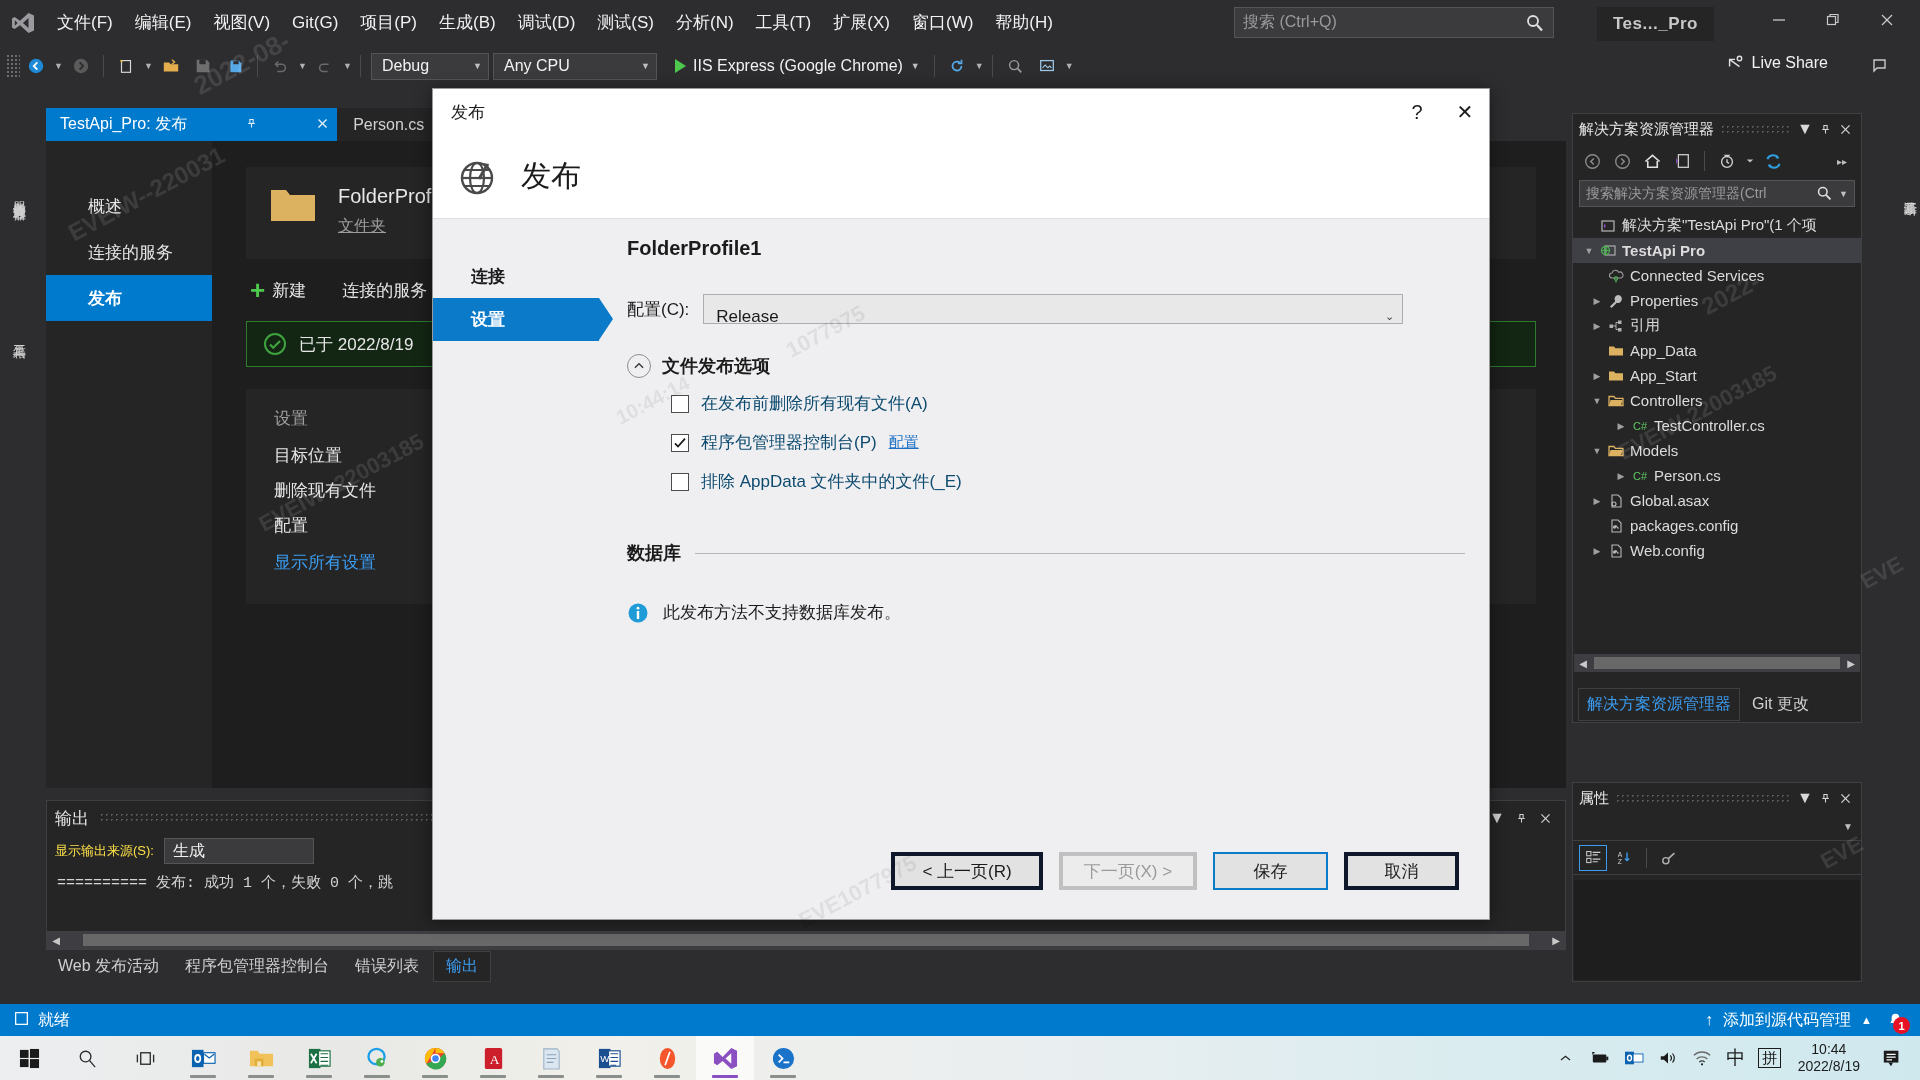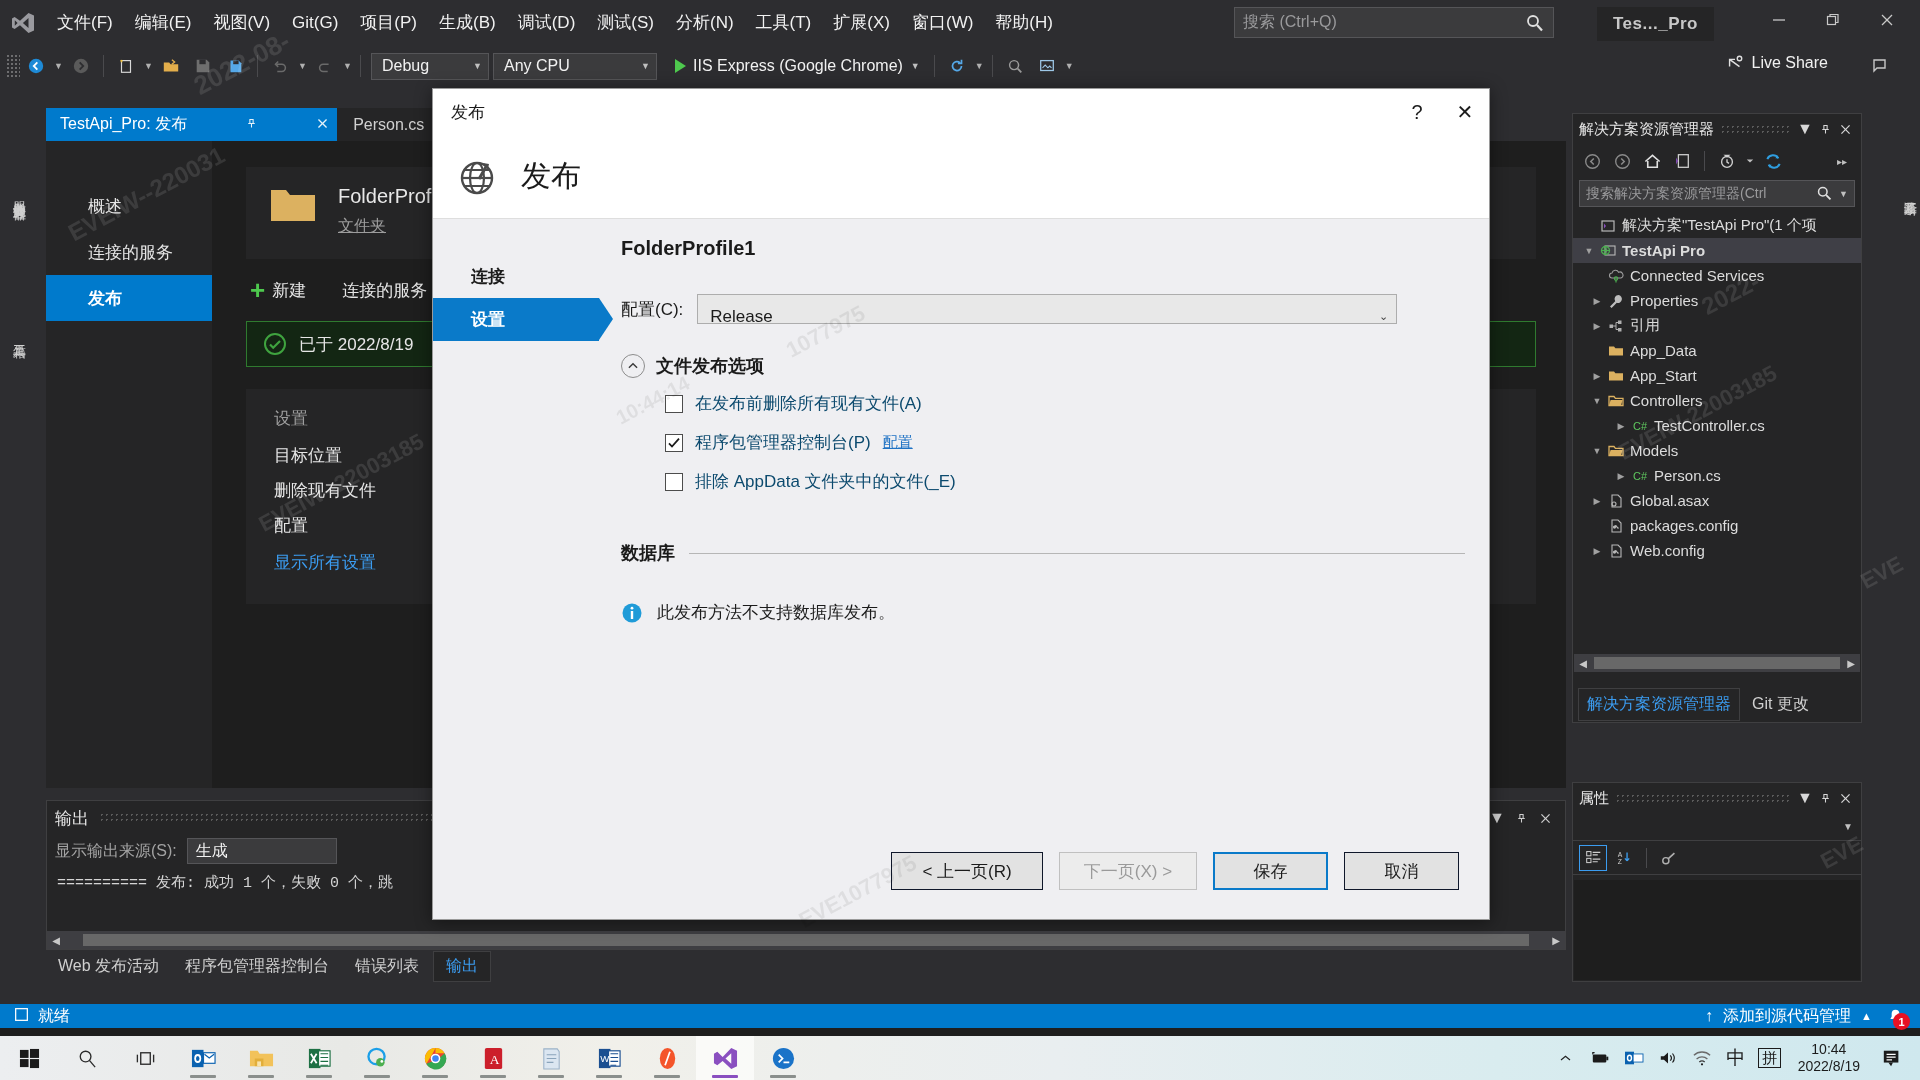--- a/index.html
+++ b/index.html
@@ -77,21 +77,21 @@
   .settings-row { color:#e6e6e6; font-size:17px; margin-bottom:12px; }
   .settings-link { color:#3b9cf0; font-size:17px; margin-top:14px; }
 
   
   .output-pane { position:absolute; left:46px; top:800px; width:1520px; height:150px; background:#252526; border:1px solid #3f3f41; }
   .op-head { height:34px; display:flex; align-items:center; padding:0 8px; }
   .op-title { color:#e6e6e6; font-size:17px; margin-right:10px; }
   .op-dots { flex:1; height:12px; opacity:.35; background-image: radial-gradient(#bbb 1px, transparent 1px); background-size:5px 5px; }
   .op-icn { width:24px;height:24px;display:flex;align-items:center;justify-content:center;color:#d0d0d0; }
   .op-bar { height:32px; display:flex; align-items:center; padding:0 8px; gap:10px; }
-  .op-label { color:#a3a3a3; font-size:16px; }
+  .op-label { color:#fde047; font-size:13px; }
   .op-combo { background:#3b3b3d; border:1px solid #555558; height:26px; color:#f1f1f1; font-size:16px;
      display:flex; align-items:center; padding:0 8px; min-width:150px;}
   .op-text { color:#d4d4d4; font-size:15px; font-family:"Liberation Mono","DejaVu Sans Mono",monospace; padding:6px 10px; }
   .op-scroll { position:absolute; left:0; bottom:0; width:100%; height:18px; background:#3e3e42; display:flex; align-items:center;}
   .op-thumb { height:12px; background:#686868; margin:0 18px; flex:1; }
   .op-arrow { width:18px; text-align:center; color:#c8c8c8; font-size:10px; }
 
   
   .dock-tabs { position:absolute; left:46px; top:950px; height:32px; display:flex; align-items:center; gap:2px; }
   .dock-tab { color:#d0d0d0; font-size:16px; padding:4px 12px; }
@@ -129,21 +129,21 @@
   .prop-tools { height:34px; display:flex; align-items:center; padding:0 6px; gap:3px; border-bottom:1px solid #3f3f41;}
   .prop-tb { width:28px;height:26px;display:flex;align-items:center;justify-content:center; }
   .prop-tb.sel { border:1px solid #3b9cf0; }
   .prop-body { background:#1e1e1e; position:absolute; left:1px; right:1px; bottom:1px; top:97px; }
 
   
   .diag-strip { position:absolute; left:1895px; top:113px; width:24px; height:150px; background:#2d2d30;
      color:#d0d0d0; font-size:13px; writing-mode:vertical-rl; text-align:center; padding-top:8px; }
 
   
-  .vs-status { position:absolute; left:0; top:1004px; width:1920px; height:24px; background:#007acc; display:flex; align-items:center; }
+  .vs-status { position:absolute; left:0; top:1004px; width:1920px; height:32px; background:#007acc; display:flex; align-items:center; }
   .vs-status .left { display:flex; align-items:center; padding-left:14px; gap:9px; color:#fff; font-size:16px; }
   .vs-status .right { margin-left:auto; display:flex; align-items:center; gap:10px; padding-right:12px; color:#fff; font-size:16px; }
   .badge { position:relative; width:26px; height:24px; display:flex; align-items:center; justify-content:center; }
   .badge .dot { position:absolute; right:-2px; bottom:-2px; width:17px;height:17px;border-radius:50%;
      background:#e81123; color:#fff; font-size:11px; display:flex; align-items:center; justify-content:center; font-weight:bold; }
 
   
   .taskbar { position:absolute; left:0; top:1036px; width:1920px; height:44px;
      background:linear-gradient(90deg,#eceef0 0%,#e8e9e6 18%,#f1f0ea 32%,#e9eef0 55%,#d9ecef 78%,#cfe8ee 100%); display:flex; align-items:center; }
   .tb-icon { width:58px; height:44px; display:flex; align-items:center; justify-content:center; position:relative;}
@@ -163,21 +163,21 @@
   .mt-btn { width:48px; height:46px; display:flex; align-items:center; justify-content:center; color:#1b1b1b; font-size:20px;}
   .modal-header { height:84px; background:#fff; border-bottom:1px solid #dedede; display:flex; align-items:center; padding-left:24px; gap:20px;}
   .globe { width:44px; height:44px; }
   .modal-h1 { font-size:30px; color:#1b1b1b; }
   .modal-body { position:absolute; left:0; top:130px; right:0; bottom:96px; }
   .wiz-side { position:absolute; left:0; top:36px; width:166px; }
   .wiz-item { height:43px; display:flex; align-items:center; padding-left:38px; font-size:17px; color:#1b1b1b;font-weight:bold; }
   .wiz-item.active { background:#0a7ac9; color:#fff; position:relative; }
   .wiz-item.active::after { content:""; position:absolute; right:-14px; top:0; width:0;height:0;
      border-top:21.5px solid transparent; border-bottom:21.5px solid transparent; border-left:14px solid #0a7ac9; }
-  .wiz-main { position:absolute; left:188px; top:18px; right:24px; }
+  .wiz-main { position:absolute; left:194px; top:18px; right:24px; }
   .wiz-profile { font-size:20px; font-weight:bold; color:#1b1b1b; margin-bottom:34px; }
   .cfg-row { display:flex; align-items:center; gap:14px; margin-bottom:30px; }
   .cfg-label { font-size:17px; color:#1b1b1b; }
   .cfg-select { flex:1; max-width:700px; height:30px; background:#e8e8e8; border:1px solid #adadad;
      display:flex; align-items:center; padding:15px 8px 0 12px; font-size:17px; color:#1b1b1b; }
   .cfg-select .cv { flex:1; }
   .cfg-select .ca { color:#444; font-size:11px; }
   .grp-head { display:flex; align-items:center; gap:11px; margin-bottom:14px; }
   .chev-circle { width:24px;height:24px;border:1px solid #8d8d8d;border-radius:50%;display:flex;align-items:center;justify-content:center;}
   .grp-title { font-size:18px; font-weight:bold; color:#1b1b1b; }
@@ -187,21 +187,21 @@
   .cb-label { font-size:17px; color:#0c4a6e; }
   .cb-link { font-size:15px; color:#1f72c4; text-decoration:underline; }
   .sec-head { display:flex; align-items:center; gap:14px; margin-top:48px; }
   .sec-title { font-size:18px; font-weight:bold; color:#1b1b1b; white-space:nowrap; }
   .sec-rule { flex:1; height:1px; background:#b6b6b6; }
   .info-row { display:flex; align-items:center; gap:14px; margin-top:36px; }
   .info-ico { width:22px;height:22px; flex:none;}
   .info-text { font-size:17px; color:#1b1b1b; }
   .modal-footer { position:absolute; left:0; right:0; bottom:0; height:96px; display:flex; align-items:center;
      justify-content:flex-end; gap:16px; padding-right:30px; }
-  .btn { min-width:118px; height:38px; background:#e2e2e2; border:1px solid #0f172a; font-size:17px; color:#1b1b1b;
+  .btn { min-width:118px; height:38px; background:#e2e2e2; border:4px solid #0f172a; font-size:17px; color:#1b1b1b;
      display:flex; align-items:center; justify-content:center; padding:0 14px; }
   .btn.primary { border:2px solid #0a7ac9; }
   .btn.disabled { color:#9a9a9a; border-color:#c0c0c0; background:#ececec; }
 
   
   .wm { position:absolute; color:rgba(255,255,255,.11); font-weight:bold; pointer-events:none;
         transform:rotate(-28deg); white-space:nowrap; }
   .wm.dk { color:rgba(0,0,0,.07); }
 </style>
 </head>

